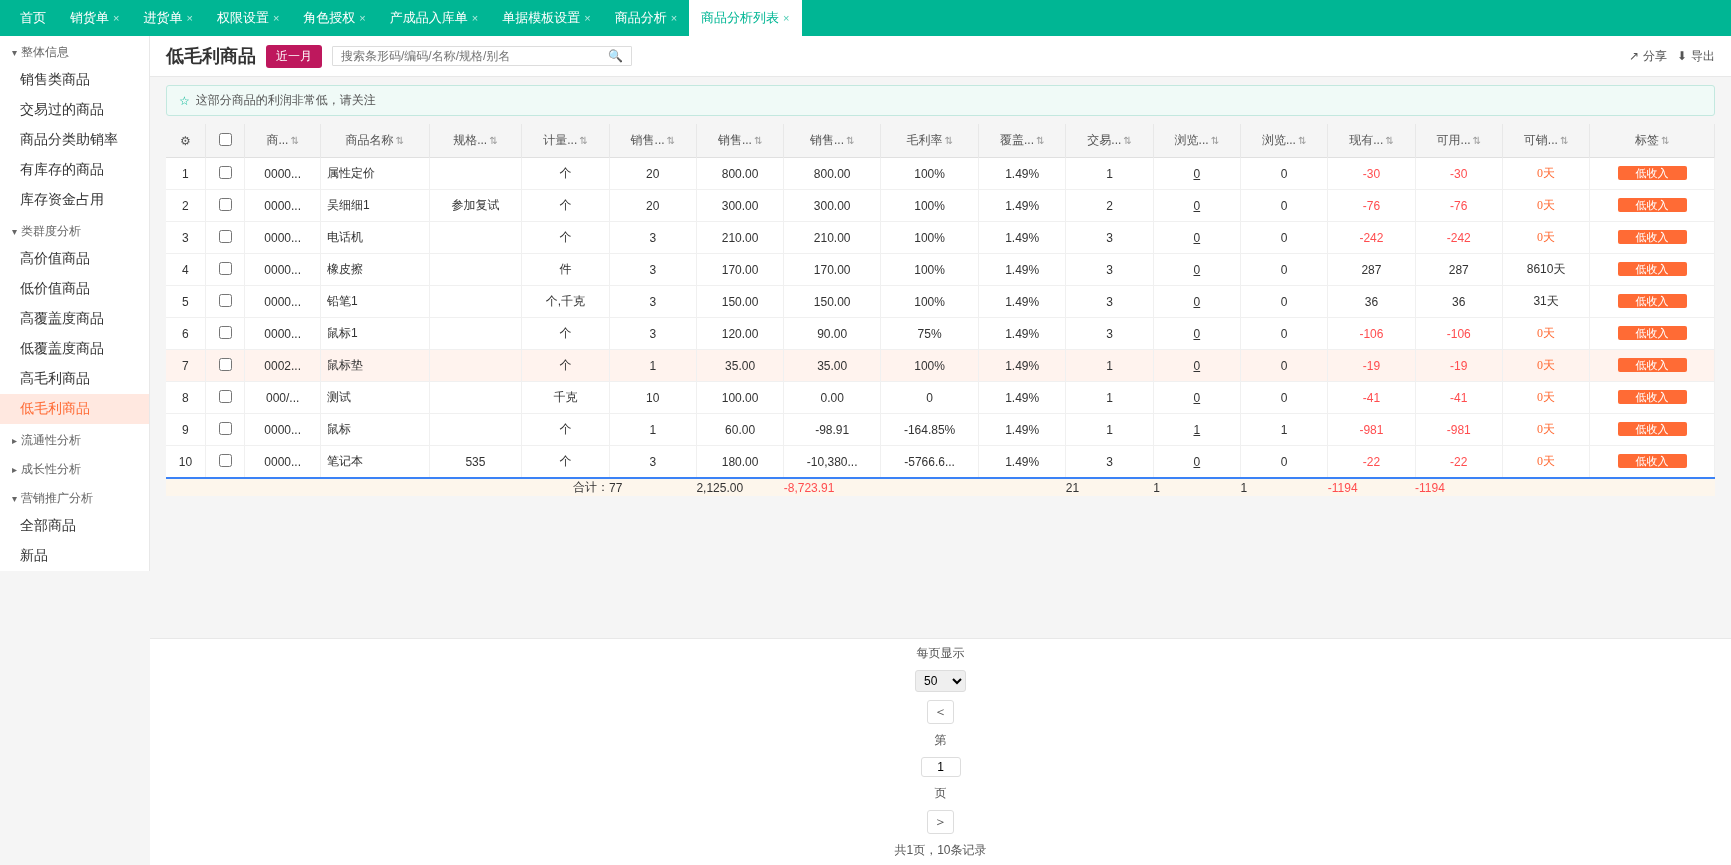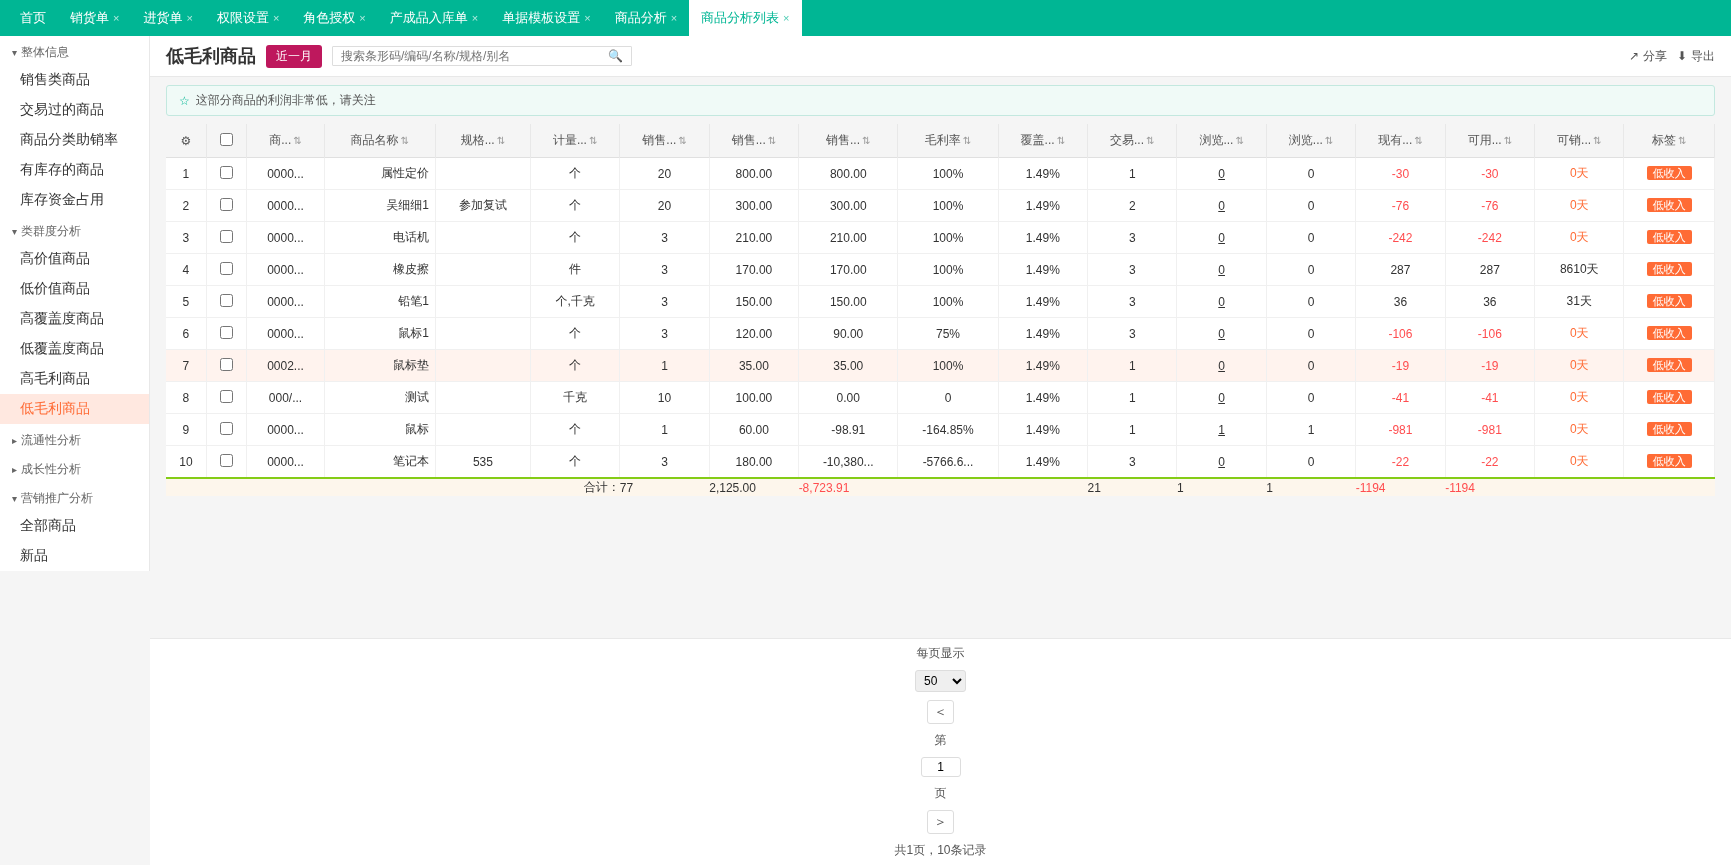--- a/index.html
+++ b/index.html
@@ -172,30 +172,30 @@
     table tbody tr {
       border-bottom: 1px solid #f0f0f0;
     }
     table tbody tr.highlighted { background: #fff3ee; }
     table tbody td {
       padding: 7px 6px;
       text-align: center;
       border-right: 1px solid #f0f0f0;
       white-space: nowrap;
     }
-    table tbody td.text-left { text-align: right; }
+    table tbody td.text-left { text-align: left; }
     .tag-badge {
       background: #ff6b35;
       color: #fff;
-      padding: 1px 6px;
+      padding: 1px 18px;
       border-radius: 2px;
       font-size: 11px;
     }
     .text-red { color: #ff4d4f; }
-    .text-orange { color: #ff6b35; }
+    .text-orange { color: #ff6b35; font-family: Liberation Serif, serif; }
     .underline { text-decoration: underline; cursor: pointer; }
 
     
     .pagination-bar {
       background: #fff;
       border-top: 1px solid #e8e8e8;
       padding: 6px 16px;
       display: flex;
       align-items: center;
       justify-content: flex-end;
@@ -227,21 +227,21 @@
       font-size: 12px;
     }
 
     .sidebar-wrapper {
       position: relative;
     }
 
     
     .table-footer {
       background: #fdf6ec;
-      border-top: 2px solid #84cc16;
+      border-top: 2px solid #3b82f6;
     }
     .table-footer td {
       background: #fdf6ec !important;
       font-weight: 500;
     }
   </style>
 </head>
 <body>
 
 <div class="top-nav">

